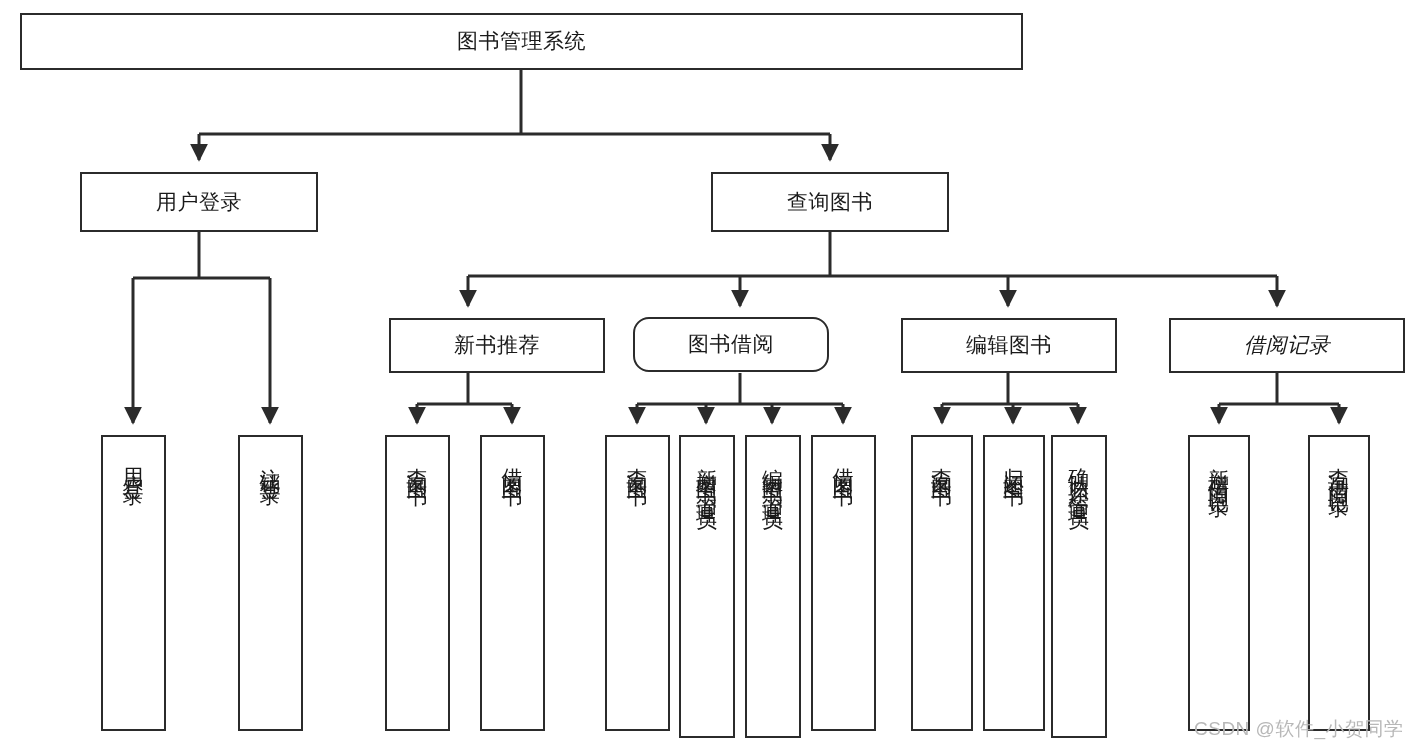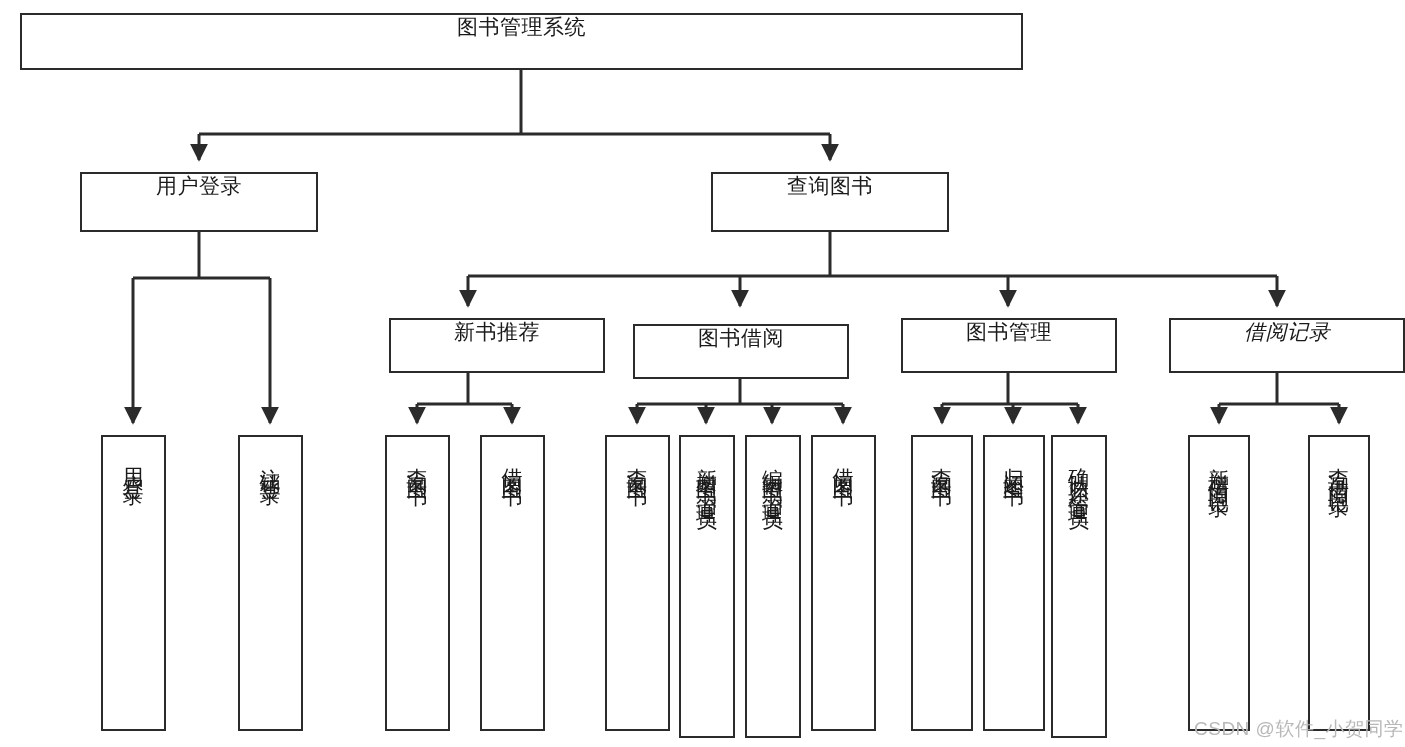--- a/index.html
+++ b/index.html
@@ -25,21 +25,21 @@
     width: 1405px;
     height: 747px;
     pointer-events: none;
   }
   .node {
     position: absolute;
     box-sizing: border-box;
     background: #ffffff;
     border: 2px solid #2b2b2b;
     display: flex;
-    align-items: flex-start;
+    align-items: center;
     justify-content: center;
     color: #1a1a1a;
   }
   .node-label {
     font-size: 21px;
     line-height: 1.15;
     letter-spacing: 0.5px;
     white-space: nowrap;
   }
   
@@ -131,25 +131,25 @@
   <div class="node horiz" style="left:80px; top:172px; width:238px; height:60px;">
     <span class="node-label">用户登录</span>
   </div>
   <div class="node horiz" style="left:711px; top:172px; width:238px; height:60px;">
     <span class="node-label">查询图书</span>
   </div>
 
   <div class="node horiz" style="left:361px; top:318px; width:216px; height:55px;margin-left:28px;">
     <span class="node-label">新书推荐</span>
   </div>
-  <div class="node horiz" style="left:633px; top:324px; width:216px; height:55px;">
+  <div class="node horiz" style="left:633px; top:317px; width:196px; height:55px;border-radius:16px;">
     <span class="node-label">图书借阅</span>
   </div>
   <div class="node horiz" style="left:901px; top:318px; width:216px; height:55px;">
-    <span class="node-label">图书管理</span>
+    <span class="node-label">编辑图书</span>
   </div>
   <div class="node horiz" style="left:1169px; top:318px; width:236px; height:55px;font-style:italic;">
     <span class="node-label">借阅记录</span>
   </div>
 
   <div class="node vert" style="left:101px; top:435px; width:65px; height:296px;">
     <span class="node-label">用户登录</span>
   </div>
   <div class="node vert" style="left:238px; top:435px; width:65px; height:296px;">
     <span class="node-label">注销登录</span>

